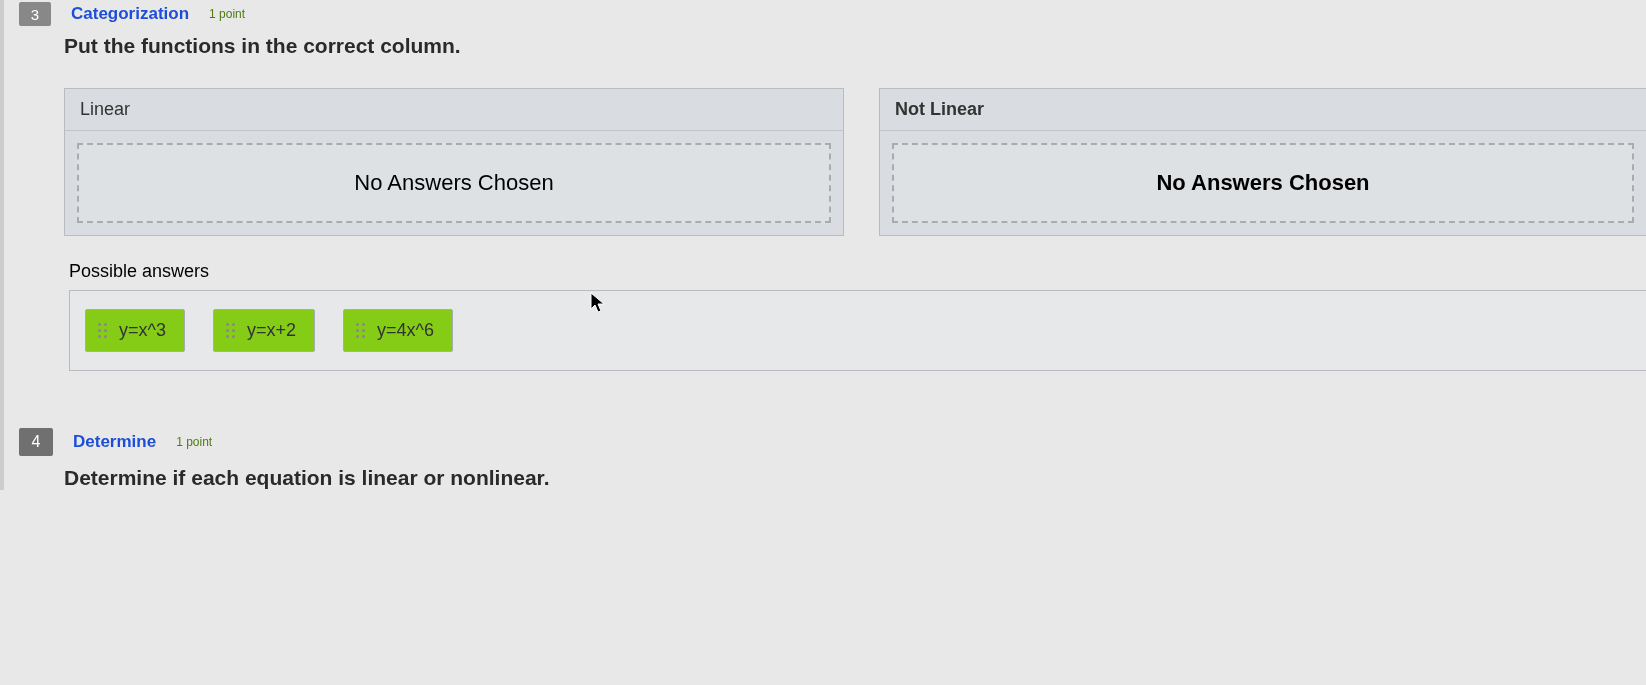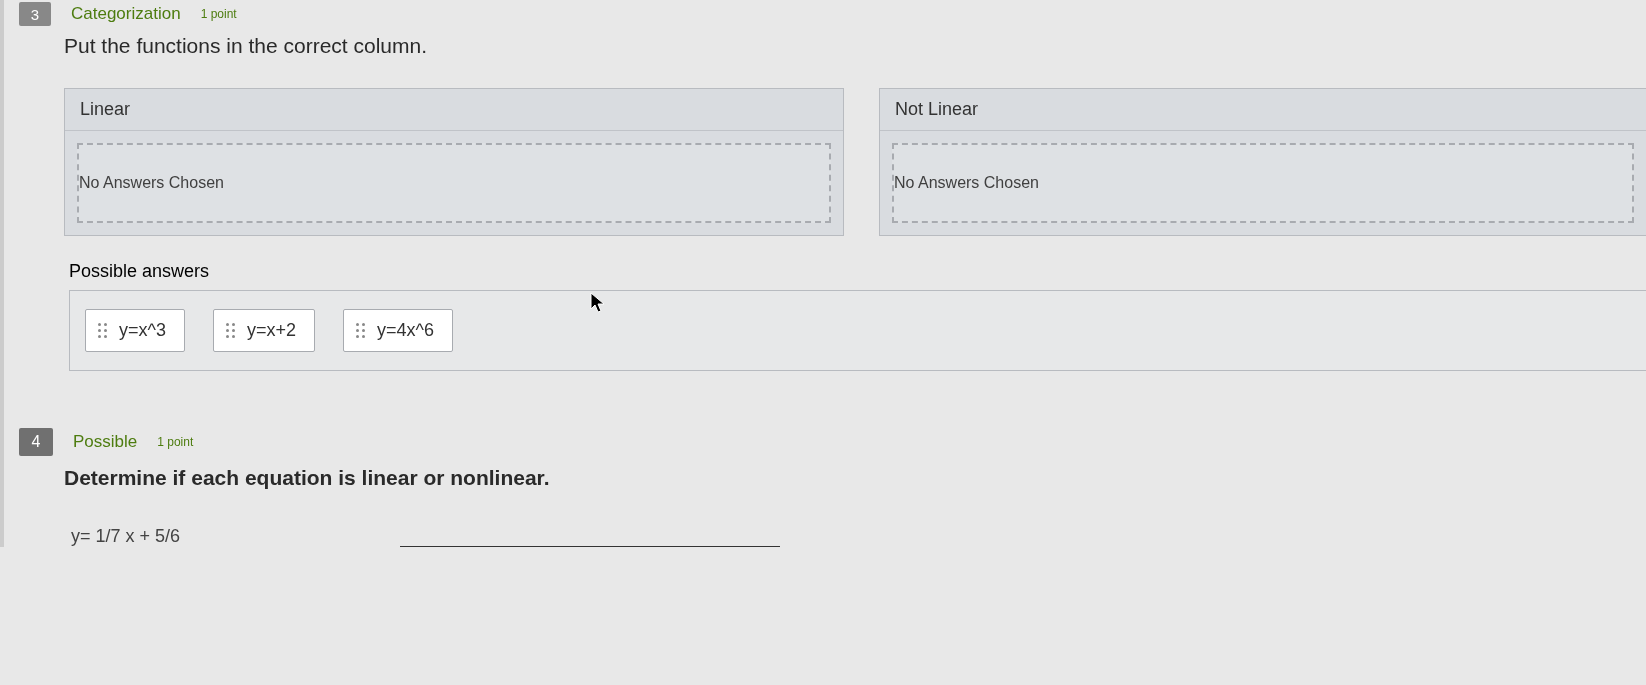--- a/index.html
+++ b/index.html
@@ -31,82 +31,84 @@
       width: 32px;
       height: 24px;
       display: flex;
       align-items: center;
       justify-content: center;
       font-size: 15px;
       font-weight: 500;
       border-radius: 2px;
     }
     .question-type {
-      color: #4d7c0f;
+      color: #1d4ed8;
       font-size: 17px;
-      font-weight: 400;
+      font-weight: 700;
     }
     .question-points {
       color: #4d7c0f;
       font-size: 12px;
     }
     .question-prompt {
       font-size: 21px;
       color: #2a2a2a;
       margin: 0 0 25px 45px;
-      font-weight: 400;
+      font-weight: 700;
     }
     .categories-row {
       display: flex;
       gap: 35px;
       margin: 30px 0 22px 45px;
     }
     .category-box {
       background: #d9dce0;
       border: 1px solid #b8bbc0;
       width: 780px;
       padding: 0;
     }
     .category-box.right {
       flex: 1;
       border-right: none;
+      font-weight: bold;
     }
     .category-header {
       padding: 10px 15px;
       font-size: 18px;
       color: #333;
       border-bottom: 1px solid #c0c3c8;
     }
     .drop-zone {
       margin: 12px;
       border: 2px dashed #a8abb0;
       min-height: 80px;
       display: flex;
       align-items: center;
-      color: #404040;
-      font-size: 16px;
+      justify-content: center;
+      color: #000000;
+      font-size: 22px;
       background: rgba(255,255,255,0.15);
     }
     .possible-label {
       margin: 25px 0 8px 50px;
       color: #000000;
       font-size: 18px;
     }
     .possible-answers-box {
       margin: 0 0 55px 50px;
       border: 1px solid #b8bbc0;
       padding: 18px 15px;
       display: flex;
       gap: 28px;
       border-right: none;
       background: rgba(230,232,235,0.4);
     }
     .answer-chip {
       border: 1px solid #a8abb0;
-      background: #ffffff;
+      background: #84cc16;
       padding: 10px 18px 10px 12px;
       display: flex;
       align-items: center;
       gap: 12px;
       font-size: 18px;
       color: #333;
       cursor: grab;
       border-radius: 2px;
     }
     .drag-handle {
@@ -236,28 +238,24 @@
         <span>y=4x^6</span>
       </div>
     </div>
   </div>
 
   <div class="next-question">
     <div class="q4-header">
       <div class="q4-number-badge">
         <span>4</span>
       </div>
-      <span class="question-type">Possible</span>
+      <span class="question-type">Determine</span>
       <span class="question-points">1 point</span>
     </div>
     <div class="q4-prompt">Determine if each equation is linear or nonlinear.</div>
 
-    <div class="matching-row">
-      <span>y= 1/7 x + 5/6</span>
-      <div class="match-select">&nbsp;</div>
-    </div>
   </div>
 
 </div>
 
 <svg class="cursor-pointer" viewBox="0 0 16 22">
   <path d="M1 1 L1 17 L5 13 L8 20 L11 19 L8 12 L14 12 Z" fill="#000" stroke="#fff" stroke-width="1"></path>
 </svg>
 
 </body></html>

